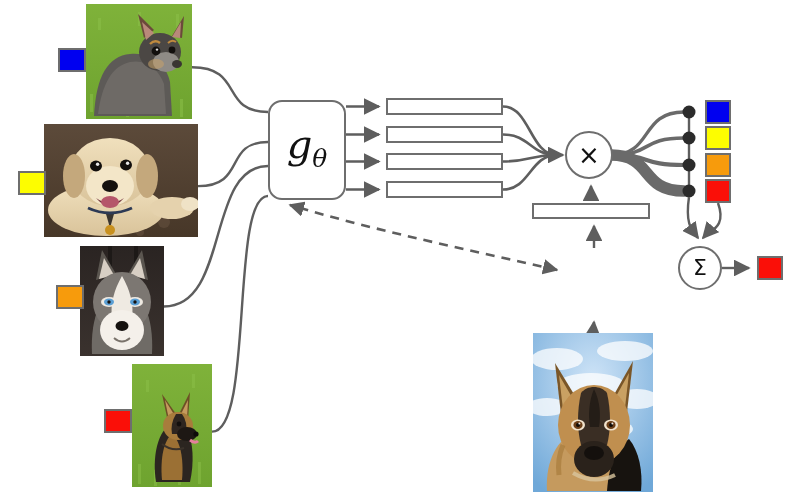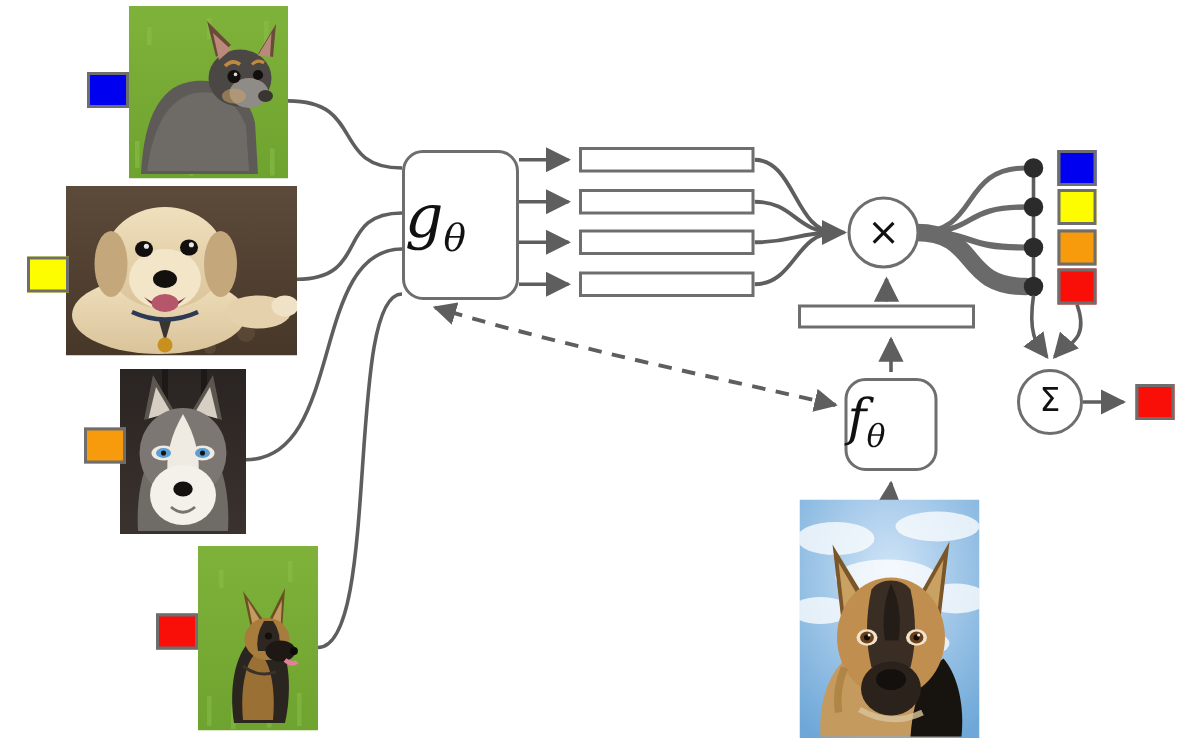--- a/index.html
+++ b/index.html
@@ -2,21 +2,21 @@
 <html><head>
 <meta charset="utf-8">
 <style>
   html,body{margin:0;padding:0;background:#ffffff;}
   #stage{position:relative;width:800px;height:494px;background:#fff;
          font-family:"Liberation Serif",serif;overflow:hidden;}
   #vecLayer{position:absolute;left:0;top:0;width:800px;height:494px;pointer-events:none;}
   .photo{position:absolute;background-repeat:no-repeat;background-size:cover;}
   .swatch{position:absolute;border:2px solid #6e6e6e;box-sizing:border-box;}
   .fnbox{position:absolute;border:2px solid #6e6e6e;border-radius:14px;background:#fff;
-         display:flex;align-items:center;justify-content:flex-start;box-sizing:border-box;}
+         display:flex;align-items:center;justify-content:center;box-sizing:border-box;}
   .fnbox .lbl{font-style:italic;font-size:40px;color:#111;line-height:1;
               transform:translateY(-2px);font-family:"DejaVu Serif",serif;}
   .featbar{position:absolute;border:2px solid #6e6e6e;background:#fff;box-sizing:border-box;}
   .circ{position:absolute;border:2px solid #6e6e6e;border-radius:50%;background:#fff;
         display:flex;align-items:center;justify-content:center;box-sizing:border-box;}
   .circ .glyph{font-size:26px;color:#111;line-height:1;font-family:"DejaVu Sans",sans-serif;}
 </style>
 </head>
 <body>
 
@@ -243,25 +243,20 @@
       <path d="M30 112 q-6 14 -4 30" stroke="#a87c3c" stroke-width="5" fill="none" opacity=".7"></path>
     </svg>
   </div>
 
   <div class="fnbox" id="boxG" style="left: 268px; top: 100px; width: 78px; height: 100px;">
     <span class="lbl">
       <span>g</span><sub style="font-size:.62em">θ</sub>
     </span>
   </div>
 
-  <div class="fnbox" id="boxF" style="left: 563px; top: 252px; width: 62px; height: 62px;">
-    <span class="lbl" style="font-size:34px">
-      <span>f</span><sub style="font-size:.62em">θ</sub>
-    </span>
-  </div>
 
   <div class="circ" id="circX" style="left: 565px; top: 131px; width: 48px; height: 48px;">
     <span class="glyph">×</span>
   </div>
 
   <div class="circ" id="circS" style="left: 678px; top: 246px; width: 44px; height: 44px;">
     <span class="glyph" style="font-size:22px">Σ</span>
   </div>
 
 <div class="swatch" style="left: 58px; top: 48px; width: 28px; height: 24px; background: rgb(0, 0, 240);"></div>

